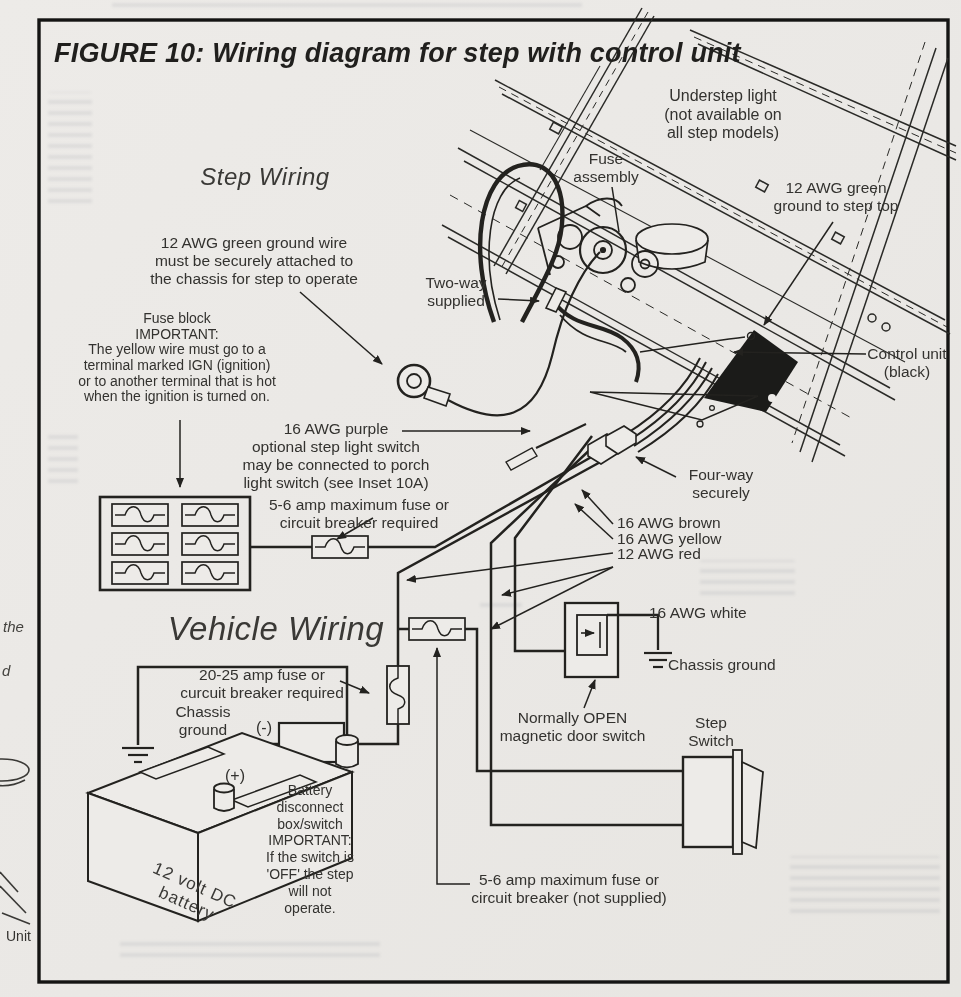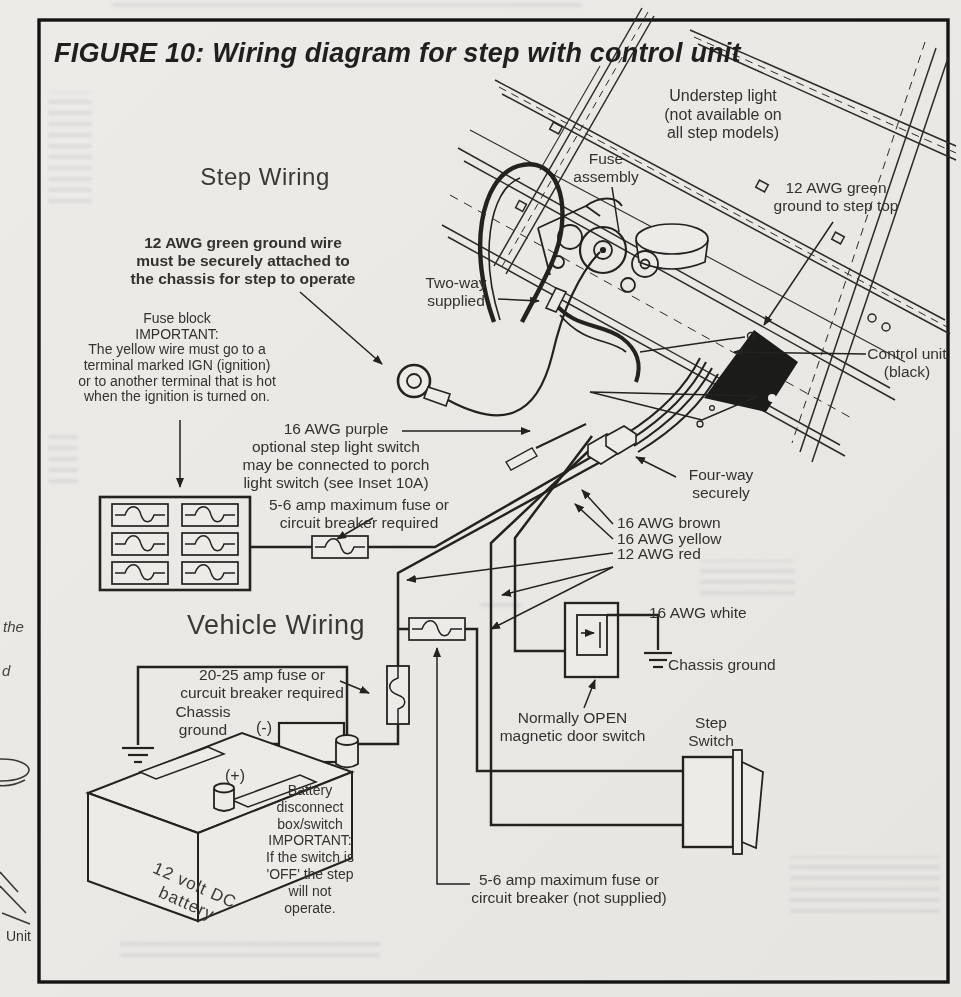--- a/index.html
+++ b/index.html
@@ -12,21 +12,21 @@
   }
   #page{position:relative;width:961px;height:997px;background:linear-gradient(135deg,#edebe8 0%,#eae8e5 55%,#e7e5e1 100%);}
   #art{position:absolute;left:0;top:0;z-index:1;}
   .lbl{
     position:absolute;z-index:3;
     white-space:pre-line;text-align:center;
     font-size:15.5px;line-height:1.16;
     color:#33322f;
   }
   .lbl.left{text-align:left;}
-  .heading{font-size:24px;color:#3a3936;letter-spacing:.5px;}
+  .heading{font-size:24px;color:#3a3936;letter-spacing:.5px;font-style:italic;}
   .title{
     font-size:27px;font-weight:bold;font-style:italic;color:#201f1d;
     letter-spacing:.2px;white-space:nowrap;text-align:center;
   }
   .small{font-size:14px;line-height:1.13;}
   .frag{font-style:italic;font-size:15px;color:#44433f;}
   .rot{transform:rotate(24deg);transform-origin:left top;font-size:17px;letter-spacing:1px;color:#3a3936;}
   
   .smudge{
     position:absolute;z-index:0;
@@ -281,21 +281,21 @@
   <div class="lbl" style="left:630px;top:87px;width:186px;font-size:16px;">Understep light
 (not available on
 all step models)</div>
 
   <div class="lbl" style="left:556px;top:150px;width:100px;">Fuse
 assembly</div>
 
   <div class="lbl" style="left:743px;top:179px;width:186px;">12 AWG green
 ground to step top</div>
 
-  <div class="lbl" style="left:88px;top:234px;width:310px;font-weight:bold;">12 AWG green ground wire
+  <div class="lbl" style="left:99px;top:234px;width:310px;">12 AWG green ground wire
 must be securely attached to
 the chassis for step to operate</div>
 
   <div class="lbl" style="left:401px;top:274px;width:110px;">Two-way
 supplied</div>
 
   <div class="lbl small" style="left:57px;top:311px;width:240px;line-height:1.12;">Fuse block
 IMPORTANT:
 The yellow wire must go to a
 terminal marked IGN (ignition)
@@ -314,21 +314,21 @@
 securely</div>
 
   <div class="lbl" style="left:253px;top:496px;width:212px;">5-6 amp maximum fuse or
 circuit breaker required</div>
 
   <div class="lbl left" style="left:617px;top:514px;">16 AWG brown</div>
   <div class="lbl left" style="left:617px;top:530px;">16 AWG yellow</div>
   <div class="lbl left" style="left:617px;top:545px;">12 AWG red</div>
   <div class="lbl left" style="left:649px;top:560px;margin-top:44px;">16 AWG white</div>
 
-  <div class="lbl heading" style="left:166px;top:610px;width:220px;font-size:27px;">Vehicle Wiring</div>
+  <div class="lbl heading" style="left:166px;top:610px;width:220px;font-size:33px;">Vehicle Wiring</div>
 
   <div class="lbl" style="left:142px;top:666px;width:240px;">20-25 amp fuse or
 curcuit breaker required</div>
 
   <div class="lbl" style="left:150px;top:703px;width:106px;">Chassis
 ground</div>
 
   <div class="lbl" style="left:256px;top:719px;font-size:16px;">(-)</div>
 
   <div class="lbl" style="left:225px;top:767px;font-size:16px;">(+)</div>

